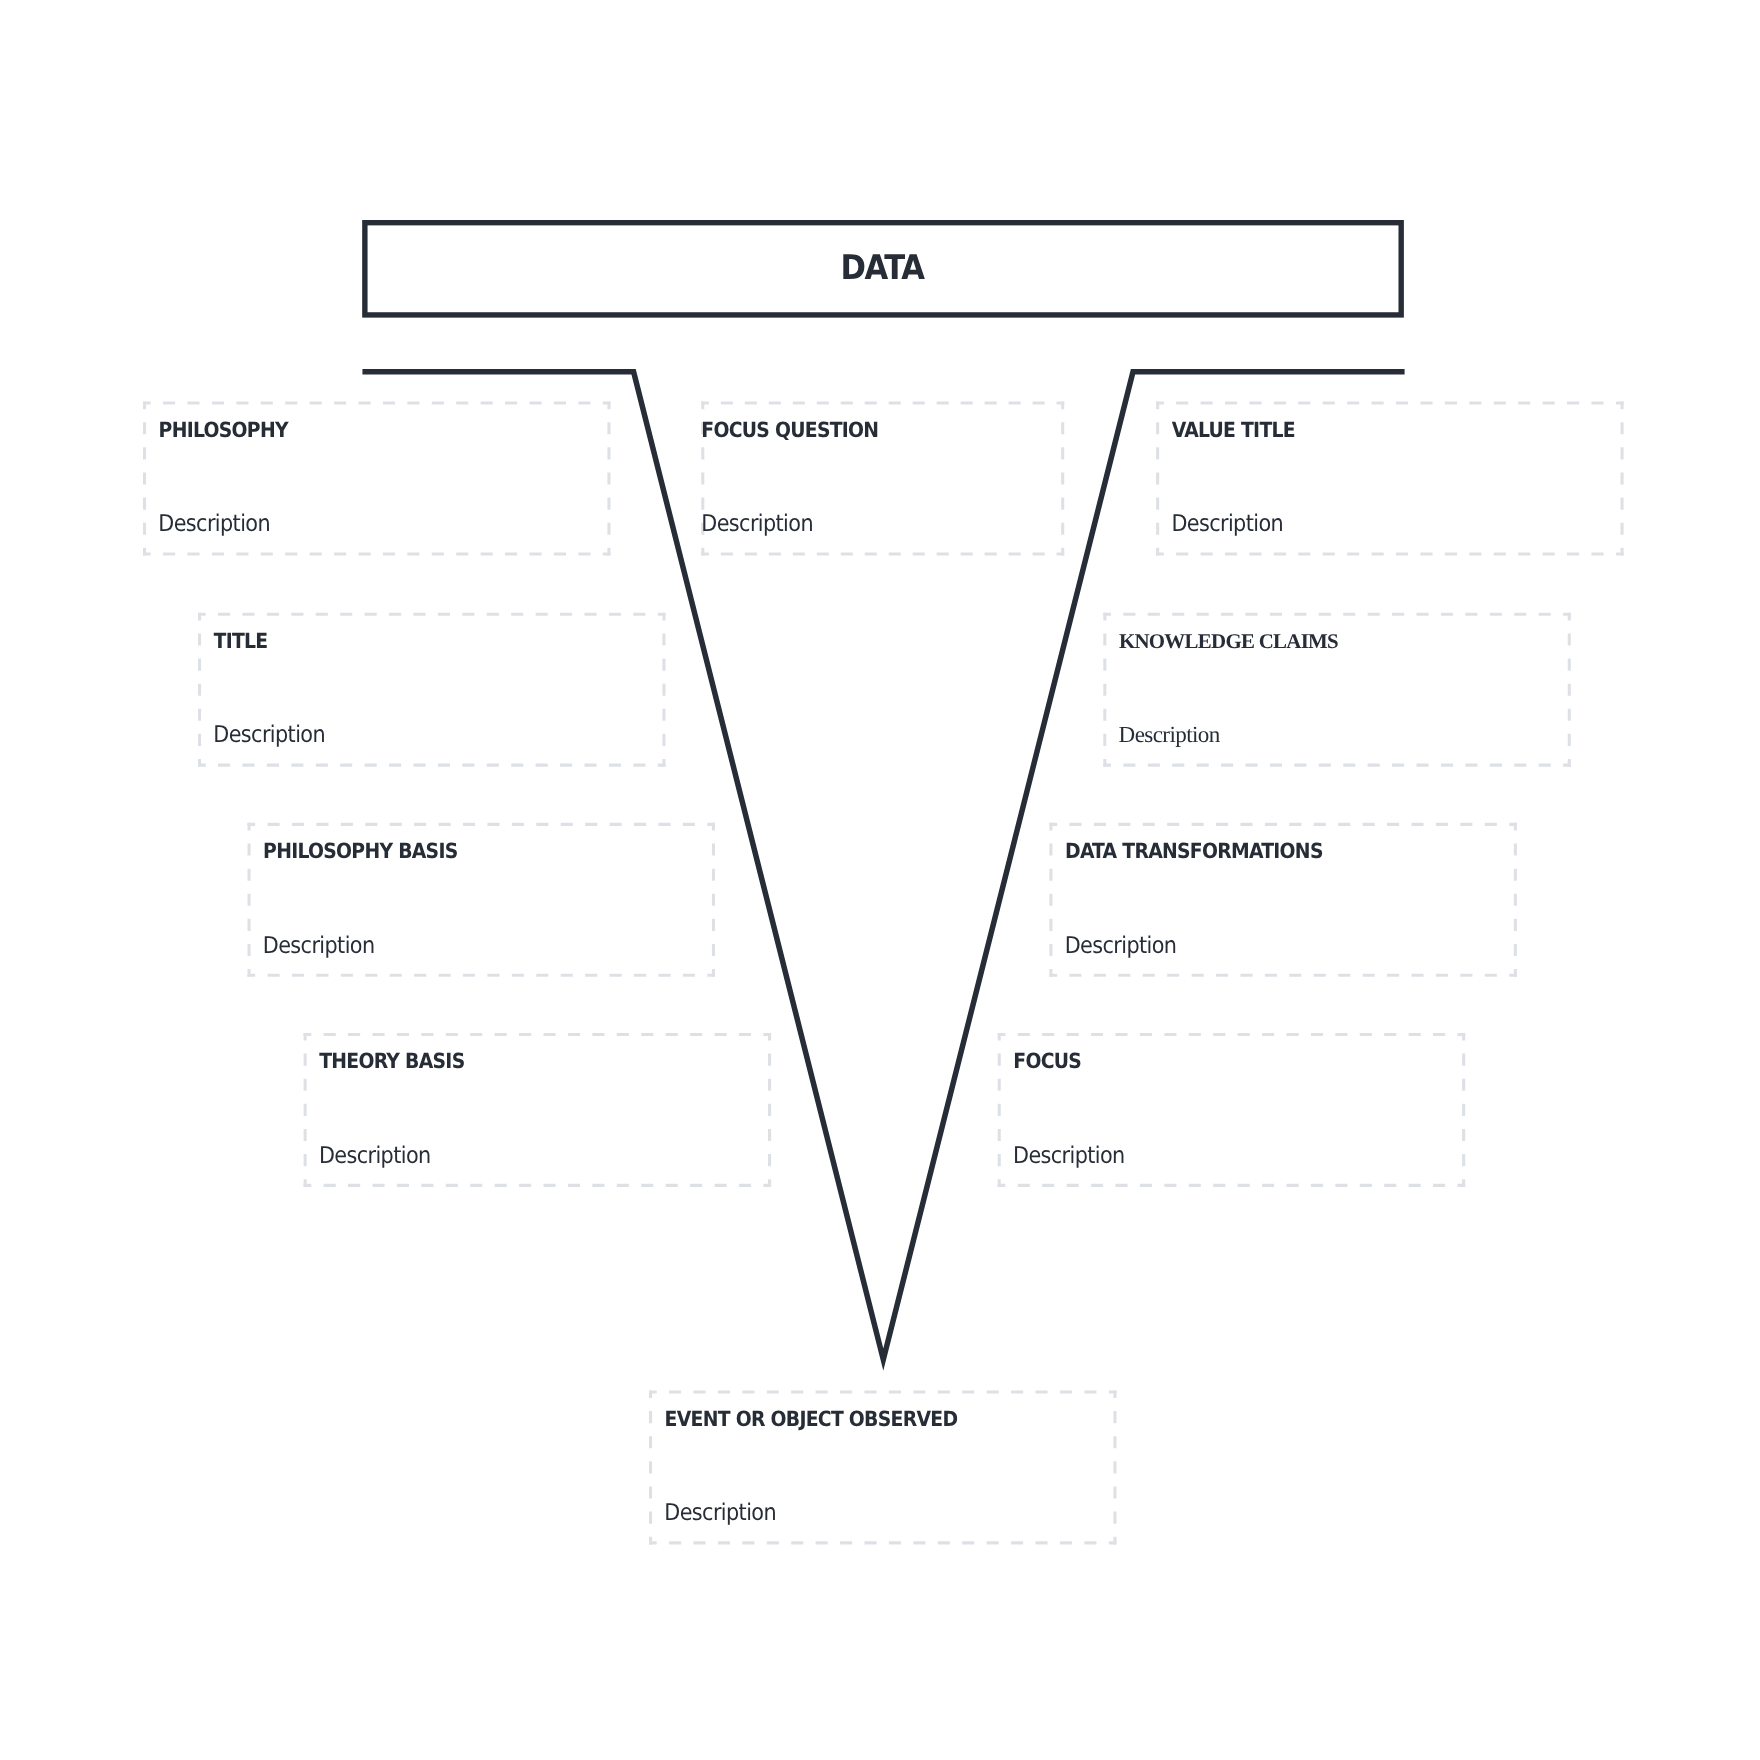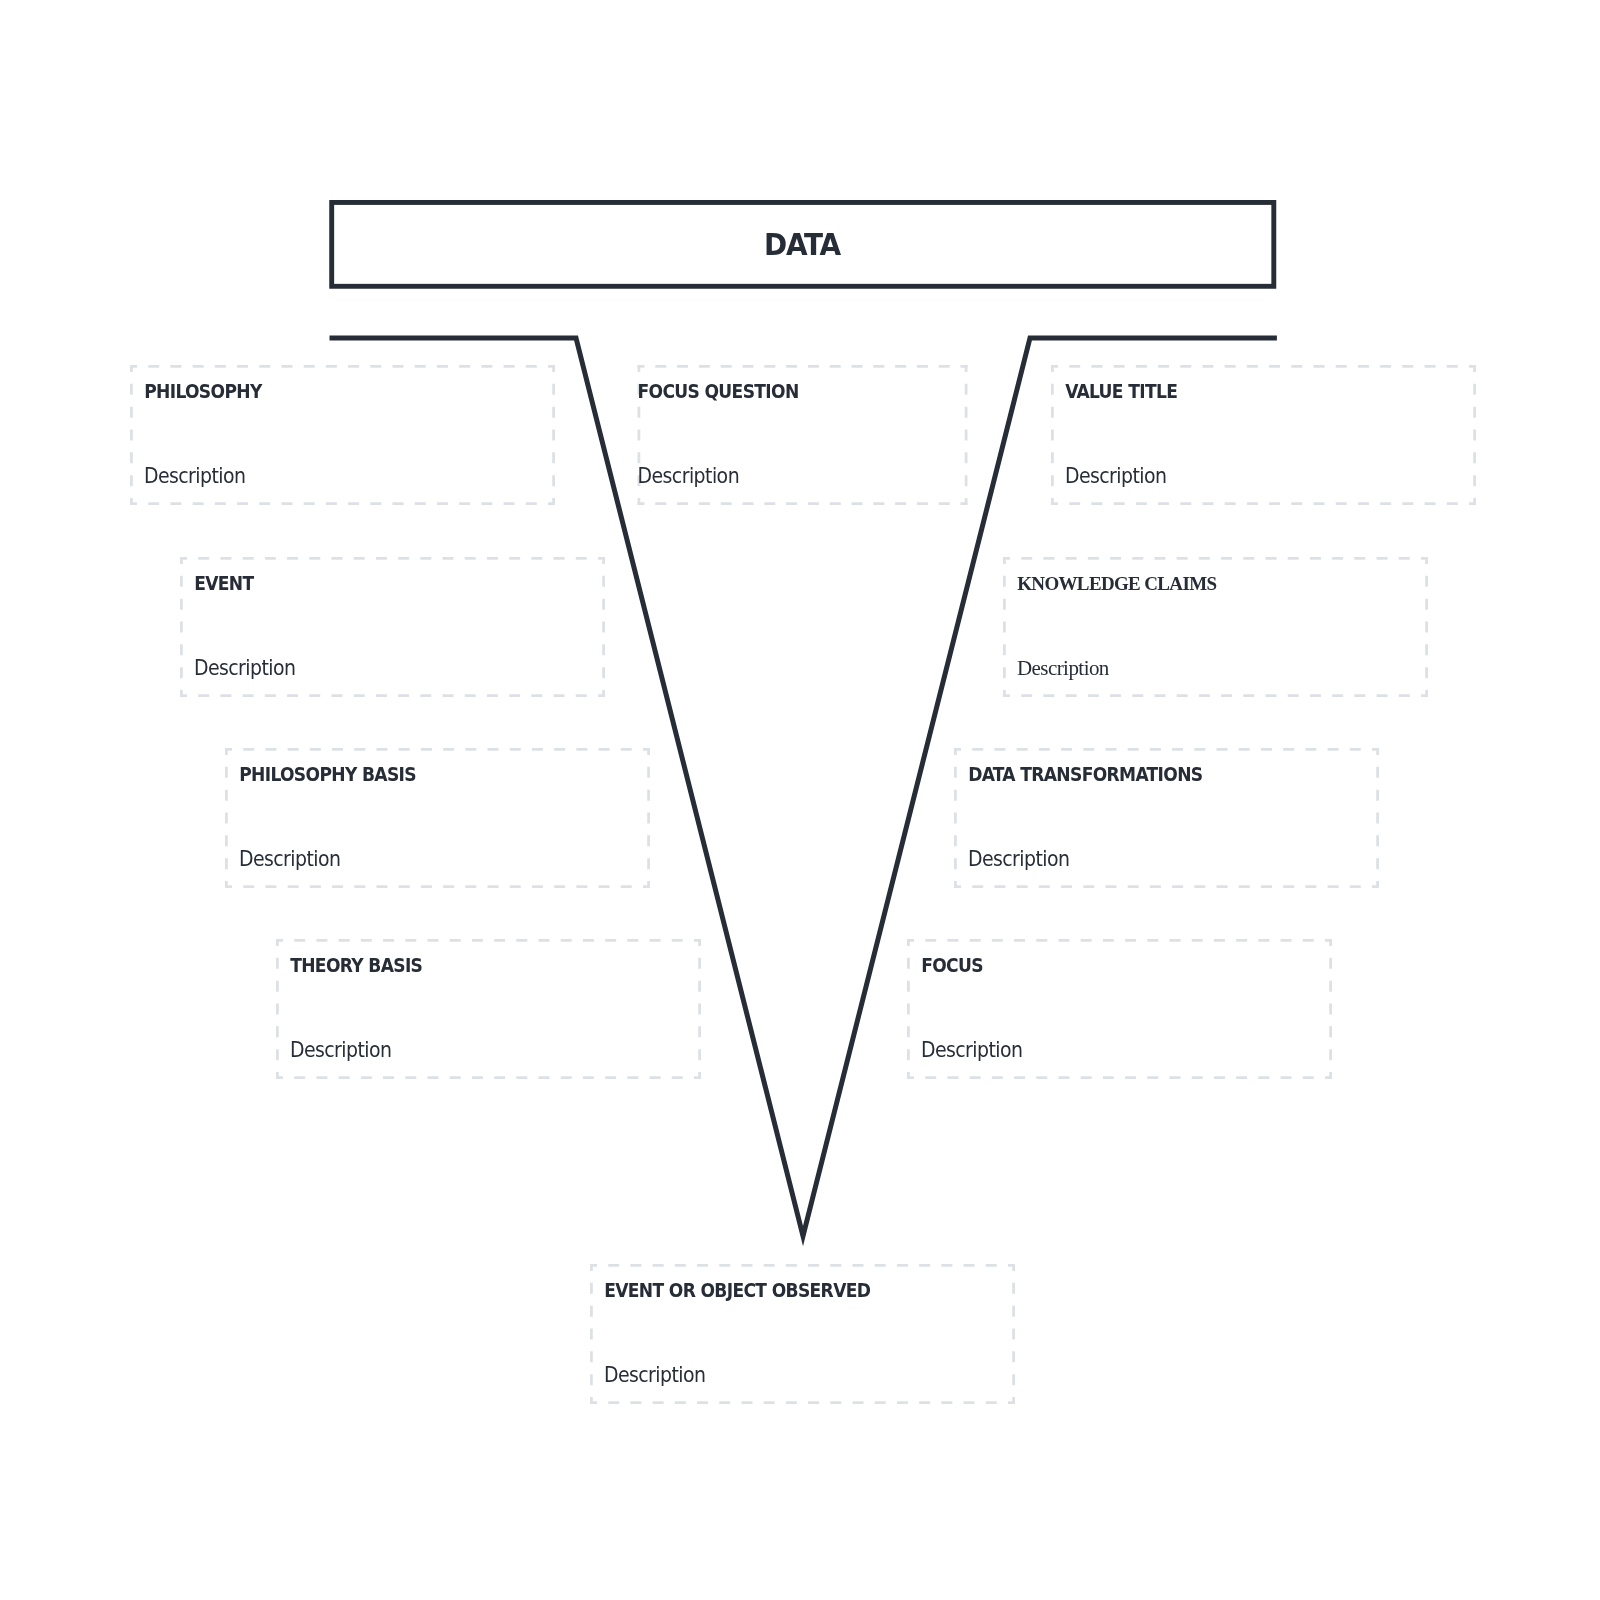--- a/index.html
+++ b/index.html
@@ -94,21 +94,21 @@
     </div>
     <div class="node center" style="left:637.5px;top:365px;width:330px;height:140px;">
       <span class="node-label">FOCUS QUESTION</span>
       <span class="node-desc">Description</span>
     </div>
     <div class="node" style="left:1051px;top:365px;width:425px;height:140px;">
       <span class="node-label">VALUE TITLE</span>
       <span class="node-desc">Description</span>
     </div>
     <div class="node" style="left:180px;top:557px;width:425px;height:140px;">
-      <span class="node-label">EVENT</span>
+      <span class="node-label">TITLE</span>
       <span class="node-desc">Description</span>
     </div>
     <div class="node" style="left:1003px;top:557px;width:425px;height:140px;font-family:Liberation Serif, serif;">
       <span class="node-label">KNOWLEDGE CLAIMS</span>
       <span class="node-desc">Description</span>
     </div>
     <div class="node" style="left:225px;top:748px;width:425px;height:140px;">
       <span class="node-label">PHILOSOPHY BASIS</span>
       <span class="node-desc">Description</span>
     </div>

